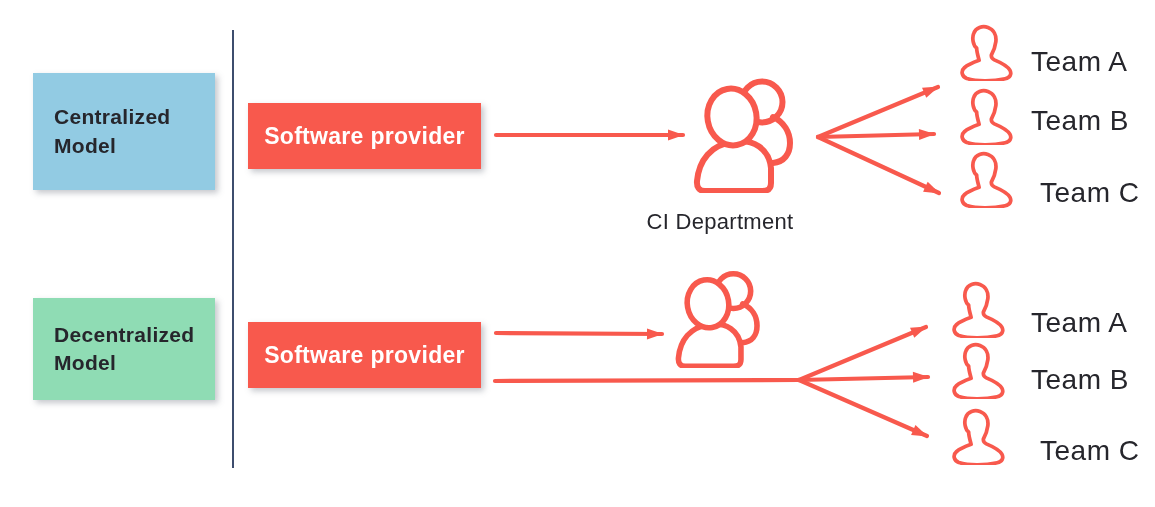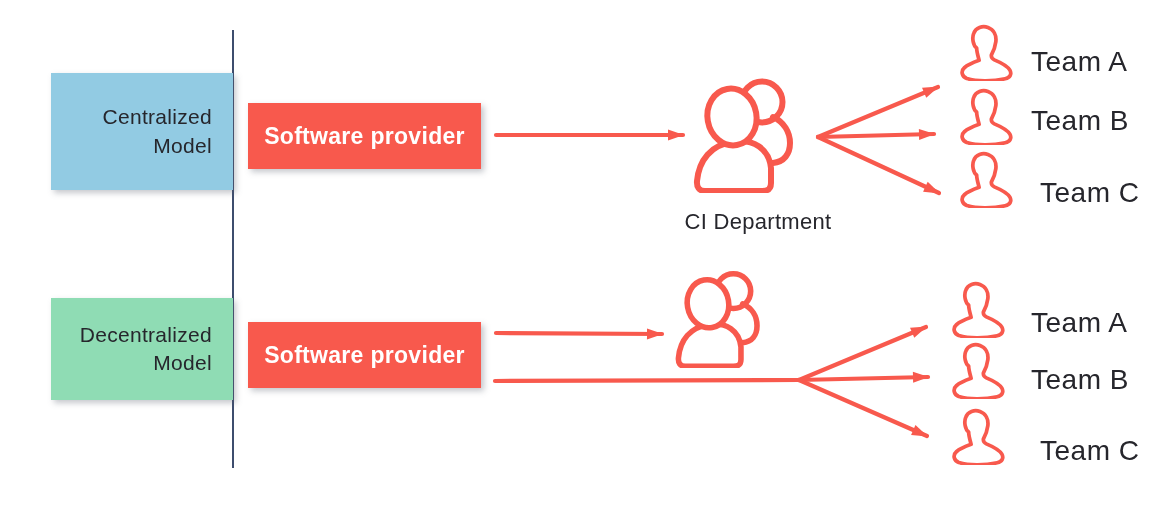--- a/index.html
+++ b/index.html
@@ -3,41 +3,40 @@
 <meta charset="utf-8">
 <style>
   html,body{margin:0;padding:0;background:#fff;}
   .canvas{
     position:relative;width:1155px;height:507px;background:#fff;overflow:hidden;
     font-family:"Liberation Sans",sans-serif;color:var(--text-dark,#26262C);
   }
   .divider{position:absolute;left:232px;top:30px;width:2px;height:438px;background:var(--divider,#3E4D6E);}
   .model-box{
     position:absolute;left:33px;width:182px;display:flex;align-items:center;justify-content:center;
-    text-align:right;font-size:21px;font-weight:400;letter-spacing:.3px;line-height:1.35;
+    text-align:left;font-size:21px;font-weight:700;letter-spacing:.3px;line-height:1.35;
     box-shadow:3px 3px 6px rgba(90,95,110,.35);
-    margin-left:18px;
   }
   .model-box.centralized{top:73px;height:117px;background:var(--centralized-fill,#92CBE3);}
   .model-box.decentralized{top:298px;height:102px;background:var(--decentralized-fill,#8FDCB4);}
   .model-box span{display:block;width:140px;}
   .provider-box{
     position:absolute;left:248px;width:233px;height:66px;background:var(--accent-red,#F8594D);
     color:var(--provider-text,#fff);display:flex;align-items:center;justify-content:center;
     font-size:23px;font-weight:600;letter-spacing:.3px;box-shadow:3px 3px 6px rgba(90,95,110,.35);text-align:center;
   }
   .provider-box.top{top:103px;}
   .provider-box.bottom{top:322px;}
   .overlay{position:absolute;left:0;top:0;width:1155px;height:507px;}
   .arrow{stroke:var(--accent-red,#F8594D);stroke-width:4.2;fill:none;stroke-linecap:round;}
   .ah{fill:var(--accent-red,#F8594D);}
   .icon-svg{position:absolute;}
   .ico-line{fill:none;stroke:var(--accent-red,#F8594D);stroke-linecap:round;stroke-linejoin:round;}
   .ico-fill{fill:#fff;stroke:var(--accent-red,#F8594D);stroke-linecap:round;stroke-linejoin:round;}
-  .hub-label{position:absolute;left:653px;top:209px;width:210px;text-align:center;font-size:22px;font-weight:500;letter-spacing:.3px;}
+  .hub-label{position:absolute;left:615px;top:209px;width:210px;text-align:center;font-size:22px;font-weight:500;letter-spacing:.3px;}
   .team-label{position:absolute;font-size:28px;font-weight:500;letter-spacing:.5px;white-space:nowrap;}
 </style>
 </head>
 <body>
 
 <div class="canvas">
 
   <div class="divider"></div>
 
   <div class="model-box centralized">

